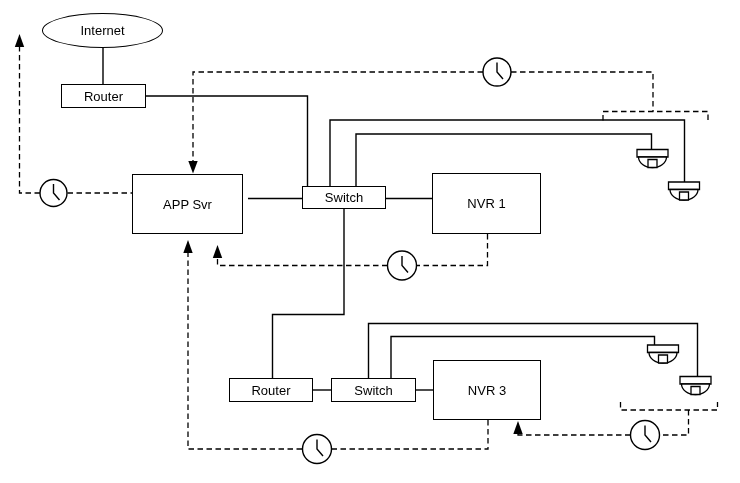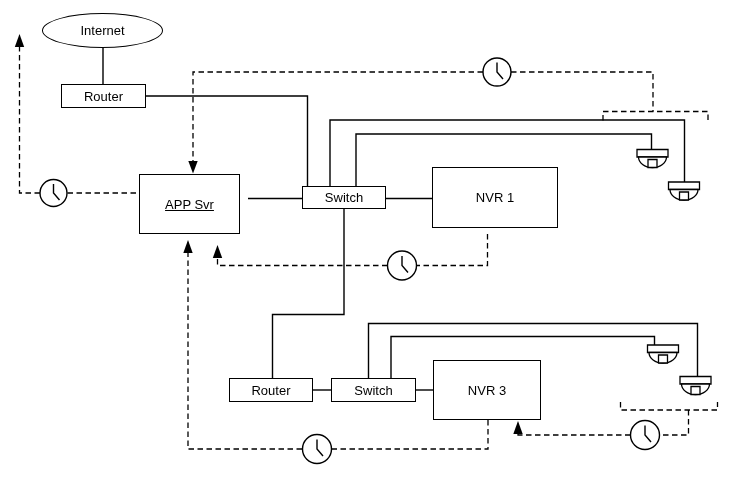--- a/index.html
+++ b/index.html
@@ -104,25 +104,25 @@
         <path d="M681.5,384 A14,10.5 0 0 0 709.5,384 Z" fill="#fff"></path>
         <rect x="691" y="386.5" width="9" height="8" fill="#fff"></rect>
       </g>
     </g>
   </svg>
 
   <div class="node ellipse" style="left:42px;top:13px;width:121px;height:35px;">Internet</div>
 
   <div class="node" style="left:61px;top:84px;width:85px;height:24px;">Router</div>
 
-  <div class="node" style="left:139px;top:174px;width:101px;height:60px;text-decoration:underline;">APP Svr</div>
+  <div class="node" style="left:132px;top:174px;width:111px;height:60px;">APP Svr</div>
 
   <div class="node" style="left:302px;top:186px;width:84px;height:23px;">Switch</div>
 
-  <div class="node" style="left:432px;top:167px;width:126px;height:61px;">NVR 1</div>
+  <div class="node" style="left:432px;top:173px;width:109px;height:61px;">NVR 1</div>
 
   <div class="node" style="left:229px;top:378px;width:84px;height:24px;">Router</div>
 
   <div class="node" style="left:331px;top:378px;width:85px;height:24px;">Switch</div>
 
   <div class="node" style="left:433px;top:360px;width:108px;height:60px;">NVR 3</div>
 
 </div>
 
 </body></html>

